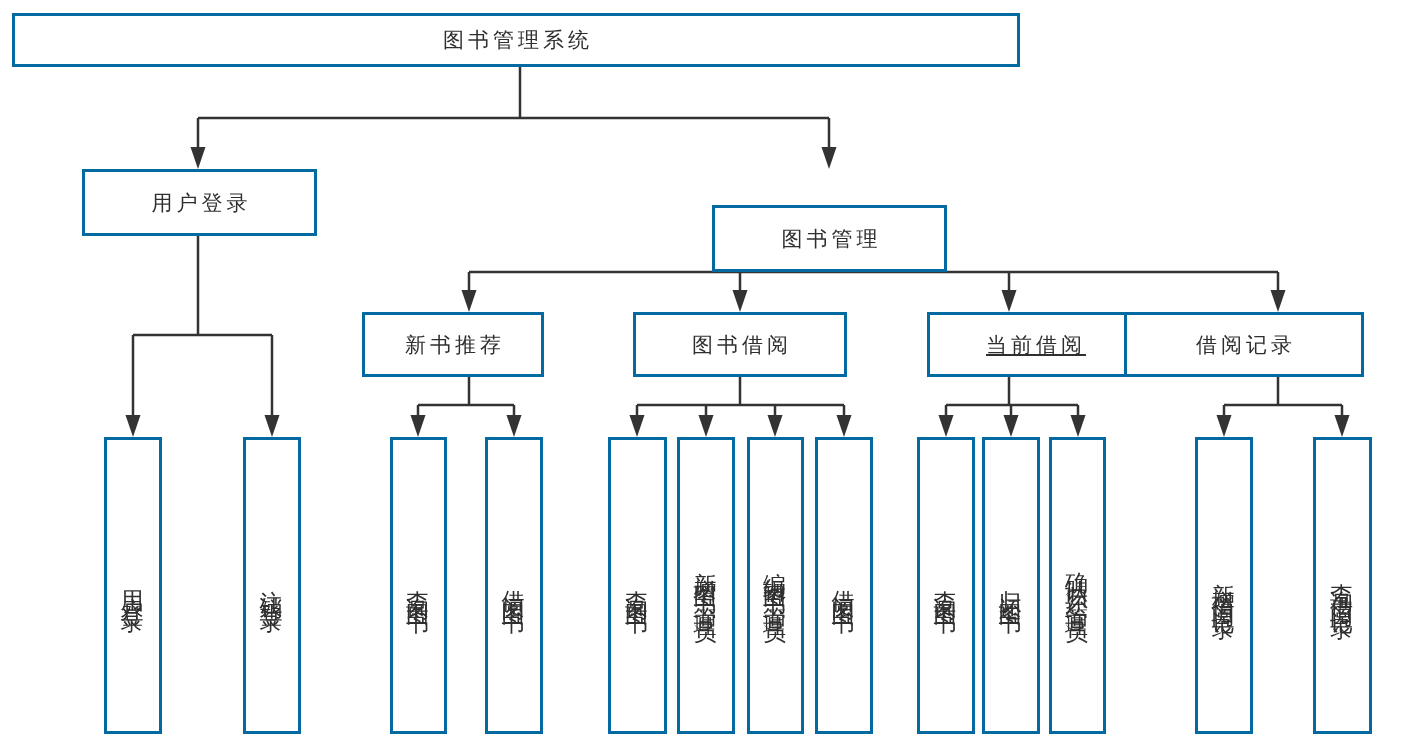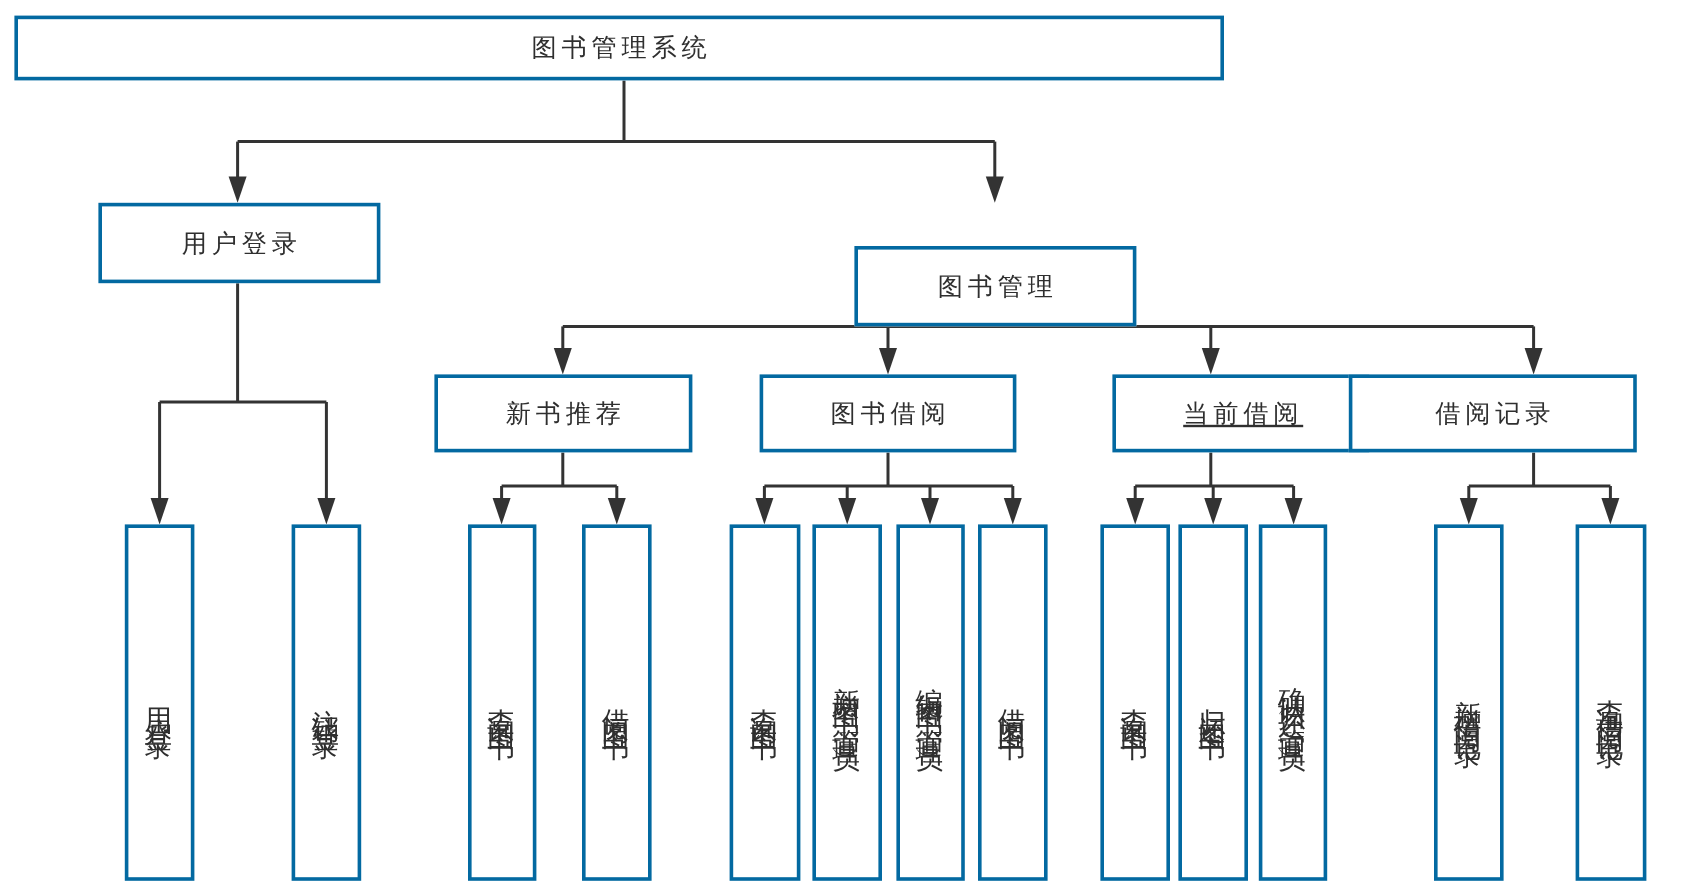--- a/index.html
+++ b/index.html
@@ -38,21 +38,21 @@
     text-orientation: mixed;
     font-size: 23px;
     letter-spacing: 7px;
     white-space: nowrap;
     color: #2f2f2f;
   }
   
   .n-root      { left: 12px;   top: 13px;  width: 1008px; height: 54px; }
   .n-l2-a      { left: 82px;   top: 169px; width: 235px;  height: 67px; }
   .n-l2-b      { left: 712px;  top: 169px; width: 235px;  height: 67px; margin-top: 36px; }
-  .n-l3-a      { left: 362px;  top: 312px; width: 215px;  height: 65px; }
+  .n-l3-a      { left: 362px;  top: 312px; width: 182px;  height: 65px; }
   .n-l3-b      { left: 633px;  top: 312px; width: 214px;  height: 65px; text-align: right; }
   .n-l3-c      { left: 927px;  top: 312px; width: 214px;  height: 65px; text-decoration: underline; }
   .n-l3-d      { left: 1124px; top: 312px; width: 240px;  height: 65px; }
   .leaf        { top: 437px; height: 297px; }
   .n-leaf-1    { left: 104px;  width: 58px; }
   .n-leaf-2    { left: 243px;  width: 58px; }
   .n-leaf-3    { left: 390px;  width: 57px; }
   .n-leaf-4    { left: 485px;  width: 58px; }
   .n-leaf-5    { left: 608px;  width: 59px; }
   .n-leaf-6    { left: 677px;  width: 58px; }

